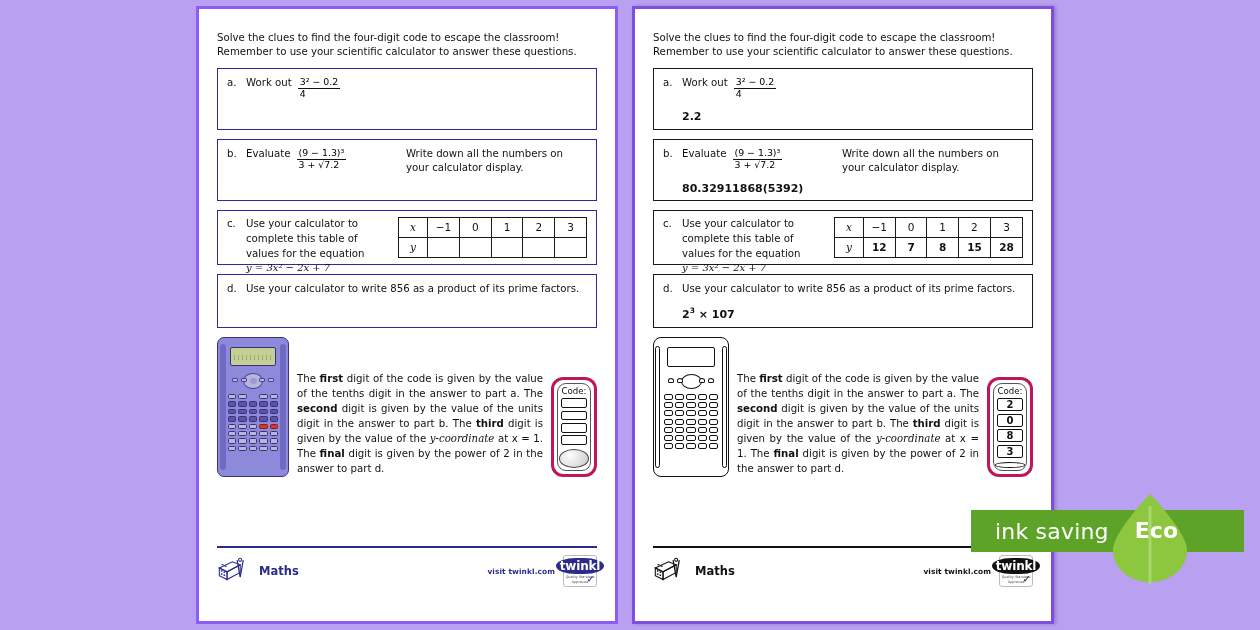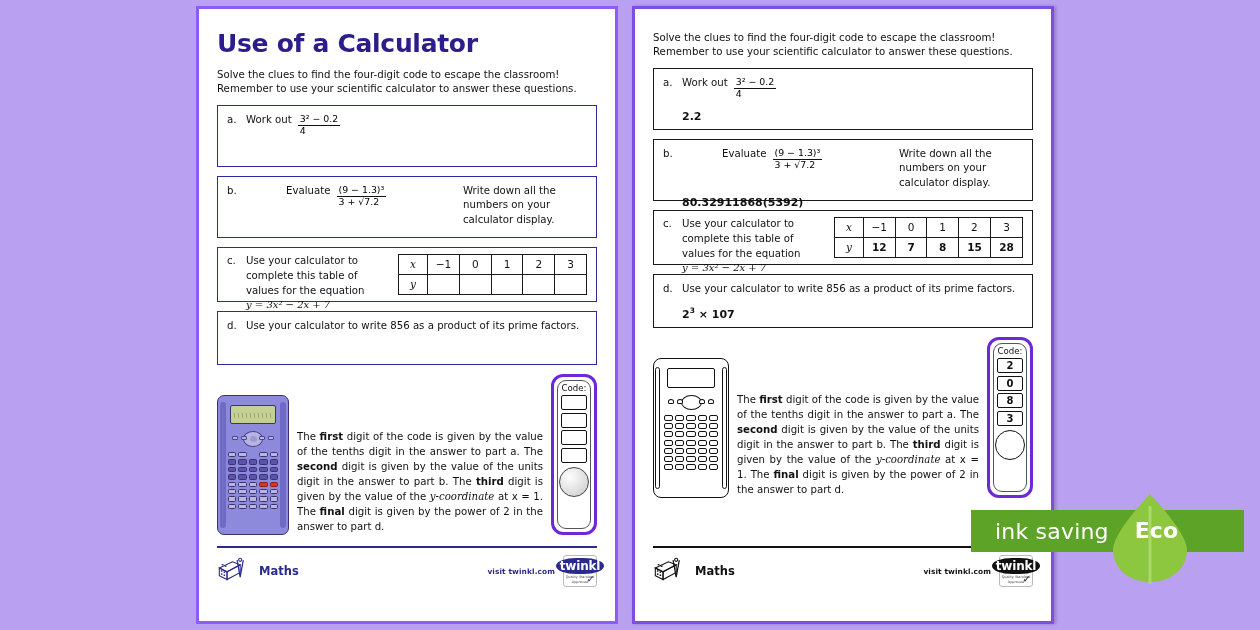--- a/index.html
+++ b/index.html
@@ -38,21 +38,21 @@
     padding: 7px 9px 7px 9px;
     position: relative;
     background: #fff;
   }
   .qbox.bw { border: 1.5px solid #1a1a1a; }
   .qrow { display: flex; align-items: flex-start; }
   .qlabel { width: 19px; flex: 0 0 19px; font-size: 10.2px; color: #111; padding-top: 1px; }
   .qtext  { font-size: 10.2px; color: #111; line-height: 1.42; }
 
   .qa { display: flex; align-items: baseline; gap: 6px; }
-  .qb-wrap { display: flex; align-items: flex-start; gap: 25px; width: 100%; margin-left: 40px; }
+  .qb-wrap { display: flex; align-items: flex-start; gap: 8px; width: 100%; }
   .qb-left { display: flex; align-items: baseline; gap: 6px; flex: 0 0 auto; width: 152px; }
   .qb-right { font-size: 10.2px; line-height: 1.4; color: #111; }
 
   
   .frac { display: inline-block; vertical-align: middle; text-align: left;
           font-size: 9.4px; line-height: 1.12; position: relative; top: -1px; }
   .frac .num { display: block; padding: 0 2px; }
   .frac .den { display: block; border-top: 1.1px solid #111; padding: 0 2px; }
   sup { font-size: 0.68em; vertical-align: super; }
   .it { font-style: italic; font-family: "DejaVu Serif", "Liberation Serif", serif; }
@@ -106,21 +106,21 @@
   .calcbw .screen { height: 20px; margin: 3px 8px 6px 8px; border: 1.3px solid #111; border-radius: 2px; background:#fff; }
   .calcbw .dpad { height: 18px; margin: 0 8px 3px 8px; display: flex; align-items: center; justify-content: center; position: relative; }
   .calcbw .dpad .ring { width: 21px; height: 15px; border-radius: 50%; border: 1.2px solid #111; background: #fff; }
   .calcbw .dpad .sm { position: absolute; width: 6px; height: 5px; border-radius: 50% 50% 30% 30%; border: 1.1px solid #111; background:#fff; top: 5px; }
   .calcbw .dpad .sm.a { left: 1px; } .calcbw .dpad .sm.b { left: 10px; }
   .calcbw .dpad .sm.c { right: 10px; } .calcbw .dpad .sm.d { right: 1px; }
   .calcbw .keys { margin: 0 5px; display: grid; grid-template-columns: repeat(5, 1fr); gap: 2.2px; }
   .calcbw .keys span { height: 6px; border-radius: 2px; border: 1px solid #111; background: #fff; display: block; }
 
   
-  .lock { flex: 0 0 46px; width: 46px; height: 161px; border: 3px solid #6d28d9;
+  .lock { flex: 0 0 46px; width: 46px; height: 100px; border: 3px solid #be185d;
           border-radius: 12px; background: #fff; padding: 3px; position: relative; }
   .lock .inner { border: 1.6px solid #555; border-radius: 9px; height: 100%; padding: 2px 4px;
                  display: flex; flex-direction: column; align-items: center; }
   .lock .cap { font-size: 8.6px; color: #111; line-height: 1.1; margin: 1px 0 2px 0; }
   .lock .slot { width: 26px; height: 15px; border: 1.4px solid #111; border-radius: 2px;
                 margin-bottom: 2.5px; display: flex; align-items: center; justify-content: center;
                 font-size: 10px; font-weight: bold; color: #111; background:#fff; }
   .lock .knob { width: 30px; height: 30px; border-radius: 50%; border: 1.6px solid #444;
                 background: radial-gradient(circle at 35% 32%, #fdfdfd, #d9d9d9 70%, #bdbdbd 100%); margin-top: 2px; }
   .lock.plain .knob { background: #fff; border-color:#111; }
@@ -150,21 +150,20 @@
   #eco .txt1 { position: absolute; left: 24px; top: 15px; font-size: 22px; color: #fff; letter-spacing:.2px; }
   #eco .txt2 { position: absolute; right: 66px; top: 14px; font-size: 22px; font-weight: bold; color: #fff; margin-left: 12px; }
 </style>
 </head>
 <body>
 
 <div id="stage">
 
   <div class="page left">
     <div class="page-inner">
-      <div class="title">Use of a Calculator</div>
       <div class="intro">
         <span>Solve the clues to find the four-digit code to escape the classroom!</span><br>
         <span>Remember to use your scientific calculator to answer these questions.</span>
       </div>
 
       <div class="qbox" style="height:62px">
         <div class="qrow">
           <div class="qlabel">a.</div>
           <div class="qa">
             <span class="qtext">Work out</span>

